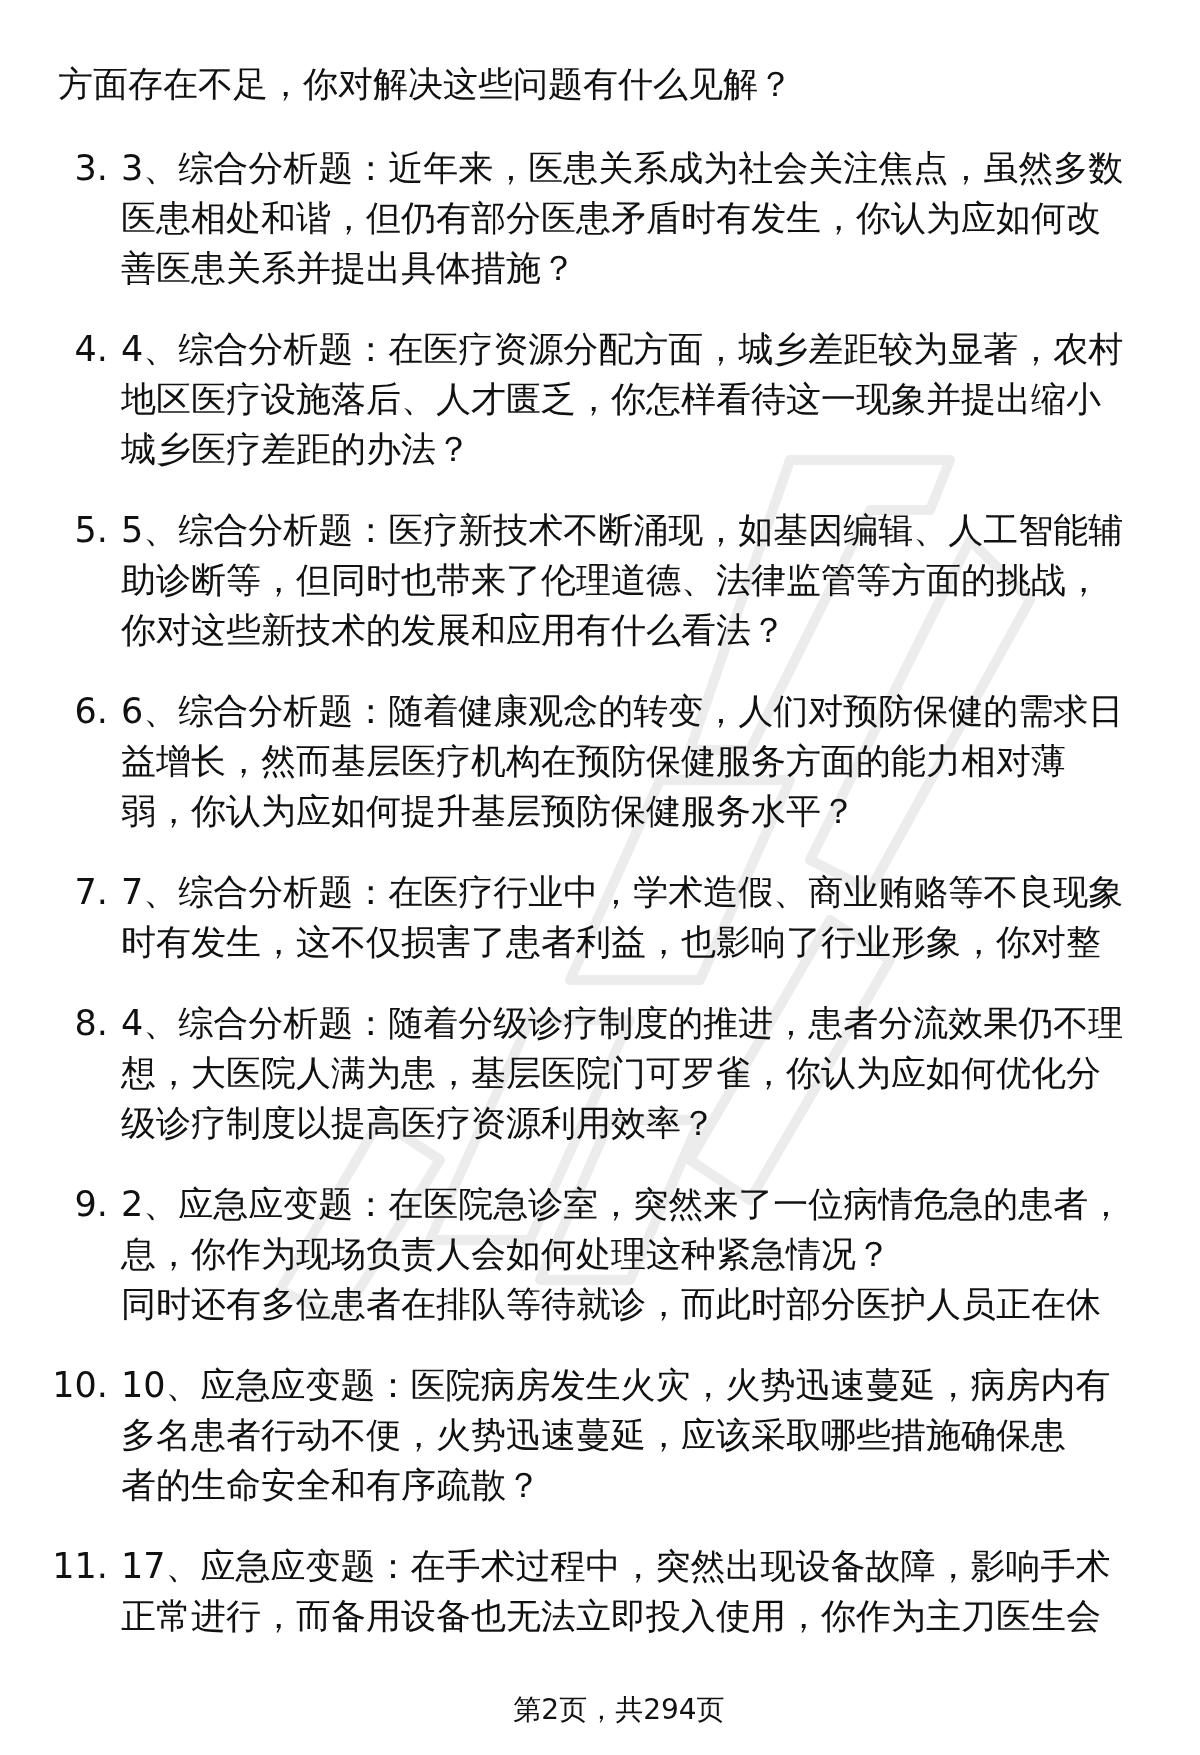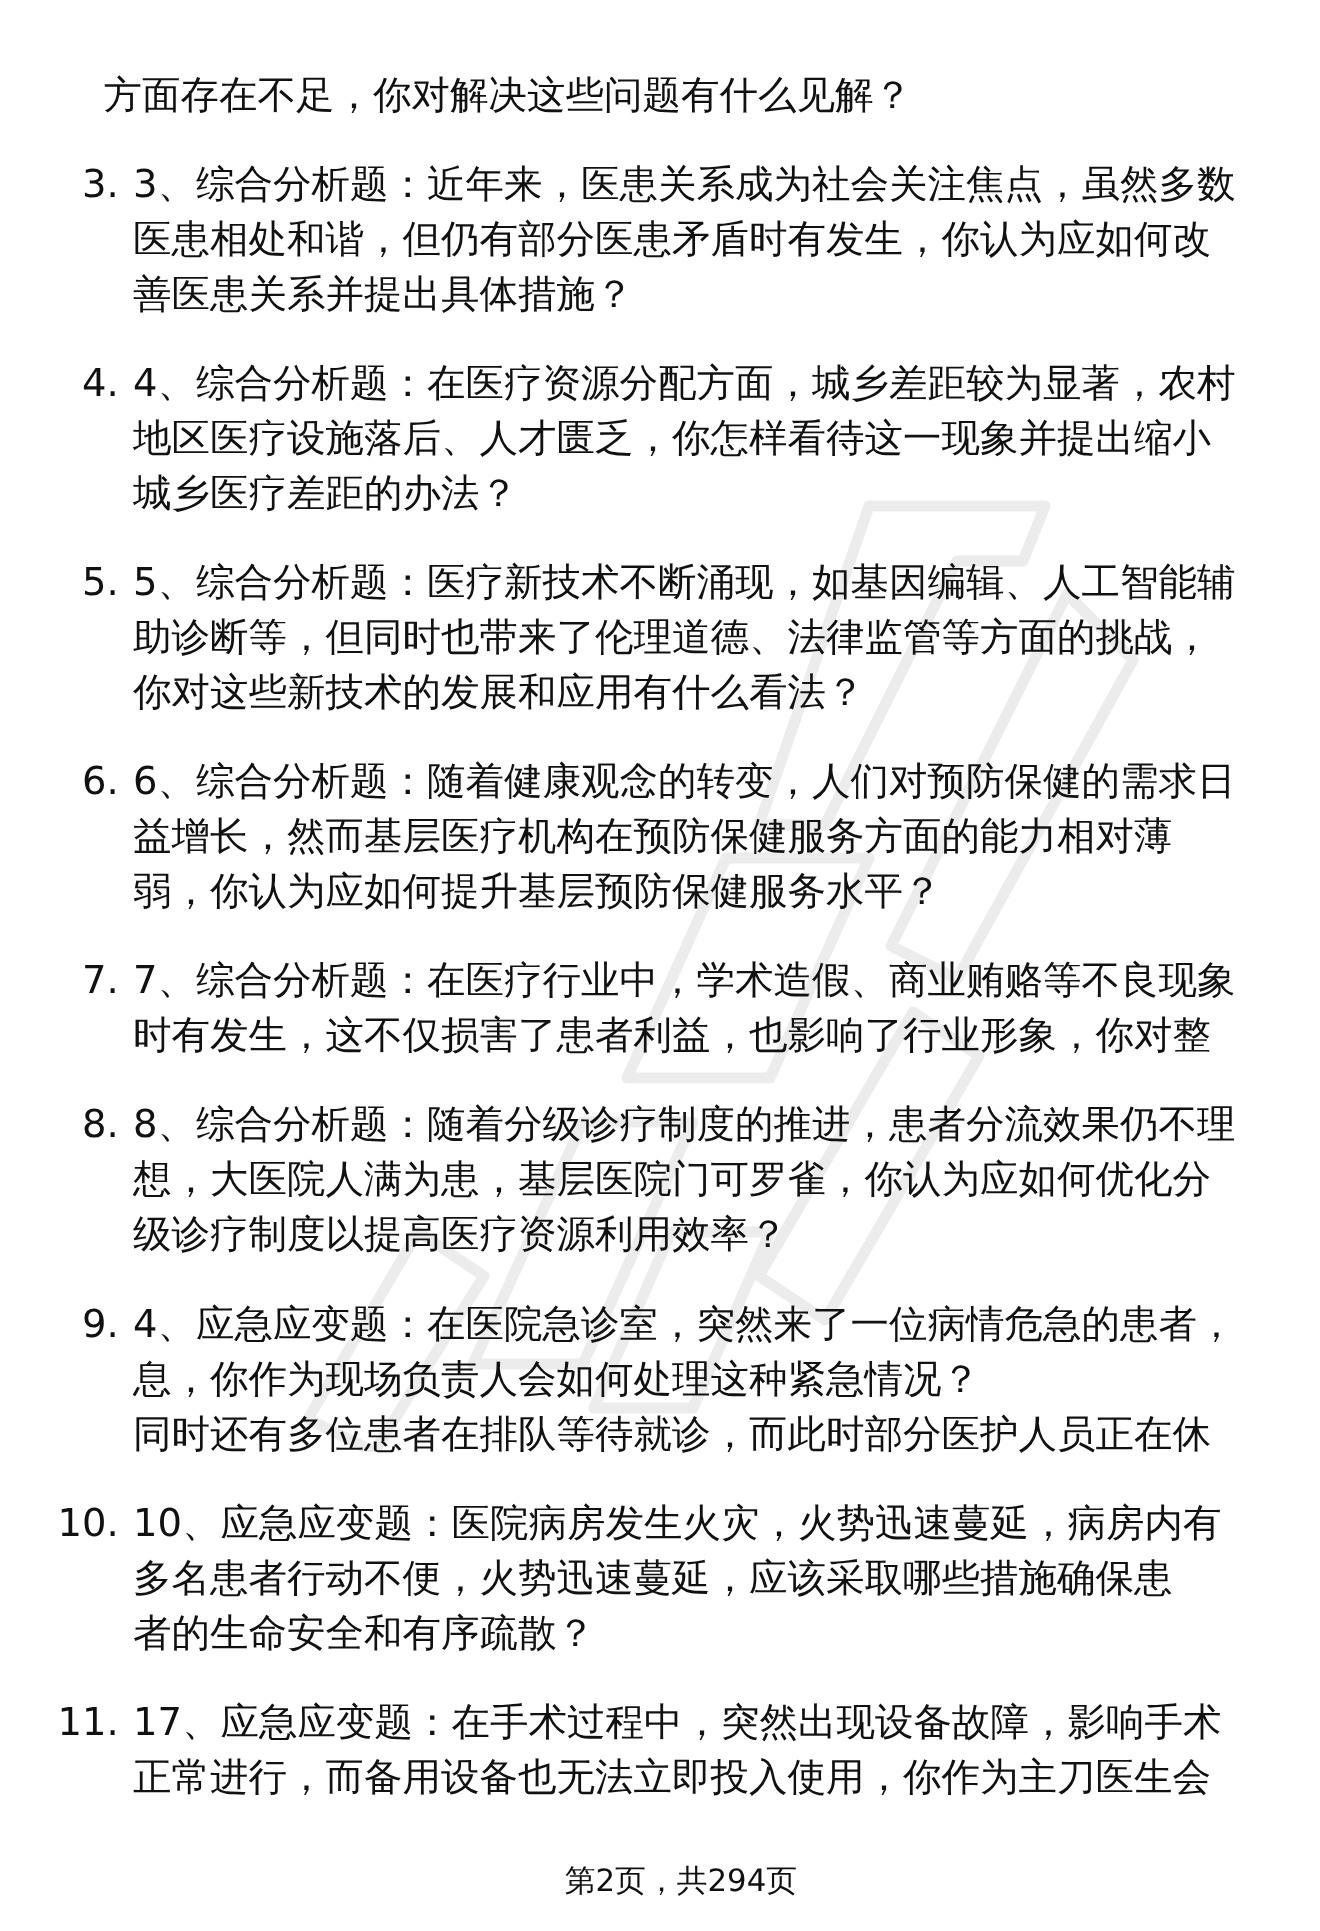--- a/index.html
+++ b/index.html
@@ -10,21 +10,21 @@
   }
   .watermark {
     position: absolute; left: 230px; top: 420px; width: 900px; height: 900px;
     pointer-events: none; z-index: 0;
   }
   .page { position: absolute; left: 0; top: 62px; width: 1200px; z-index: 1; }
   .line {
     font-size: 35px; line-height: 50px; height: 50px; white-space: nowrap;
     letter-spacing: 0px;
   }
-  .cont { padding-left: 94px; }
+  .cont { padding-left: 58px; font-family: Liberation Mono, monospace; }
   .item { position: relative; margin-top: 31px; }
   .item-num {
     position: absolute; left: 0; top: 0; width: 108px; text-align: right;
     font-size: 35px; line-height: 50px;
   }
   .item-body { padding-left: 77px; margin-left: 44px; }
   .footer {
     position: absolute; left: 0; width: 1238px; top: 1692px; text-align: center;
     font-size: 28px; line-height: 36px; z-index: 1;
   }
@@ -89,30 +89,30 @@
     <div class="item-num">7.</div>
     <div class="item-body">
       <div class="line">7、综合分析题：在医疗行业中，学术造假、商业贿赂等不良现象</div>
       <div class="line">时有发生，这不仅损害了患者利益，也影响了行业形象，你对整</div>
     </div>
   </div>
 
   <div class="item">
     <div class="item-num">8.</div>
     <div class="item-body">
-      <div class="line">8、综合分析题：随着分级诊疗制度的推进，患者分流效果仍不理</div>
+      <div class="line">4、综合分析题：随着分级诊疗制度的推进，患者分流效果仍不理</div>
       <div class="line">想，大医院人满为患，基层医院门可罗雀，你认为应如何优化分</div>
       <div class="line">级诊疗制度以提高医疗资源利用效率？</div>
     </div>
   </div>
 
   <div class="item">
     <div class="item-num">9.</div>
     <div class="item-body">
-      <div class="line">4、应急应变题：在医院急诊室，突然来了一位病情危急的患者，</div>
+      <div class="line">2、应急应变题：在医院急诊室，突然来了一位病情危急的患者，</div>
       <div class="line">息，你作为现场负责人会如何处理这种紧急情况？</div>
       <div class="line">同时还有多位患者在排队等待就诊，而此时部分医护人员正在休</div>
     </div>
   </div>
 
   <div class="item">
     <div class="item-num">10.</div>
     <div class="item-body">
       <div class="line">10、应急应变题：医院病房发生火灾，火势迅速蔓延，病房内有</div>
       <div class="line">多名患者行动不便，火势迅速蔓延，应该采取哪些措施确保患</div>

